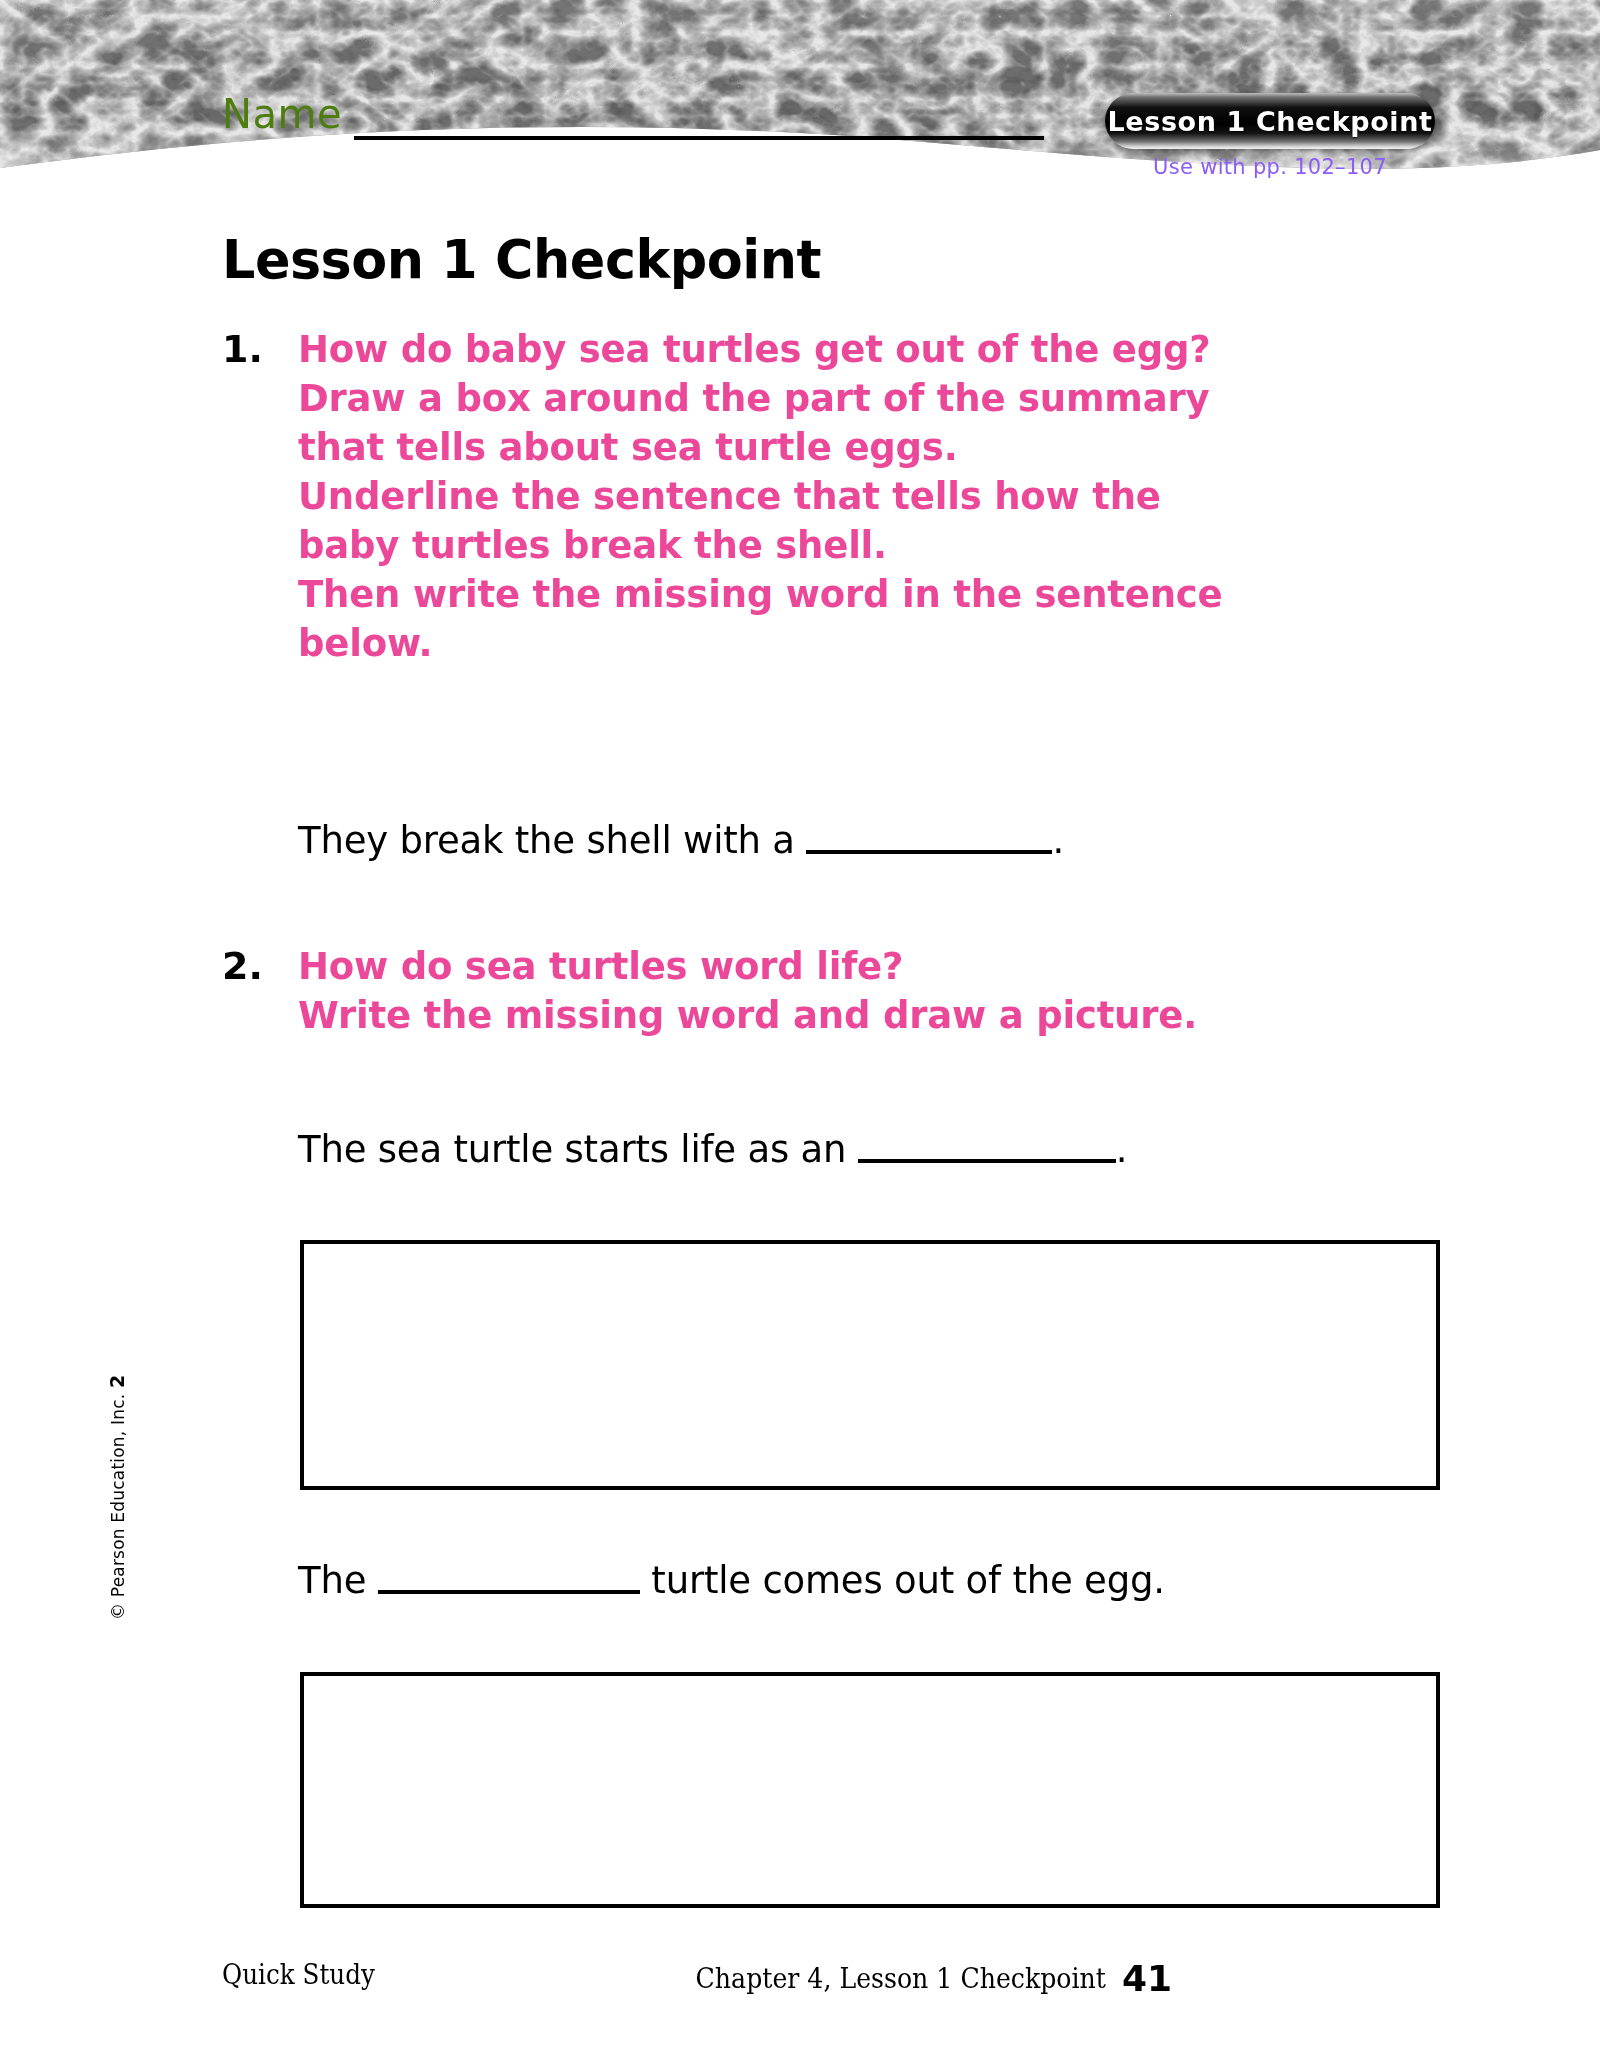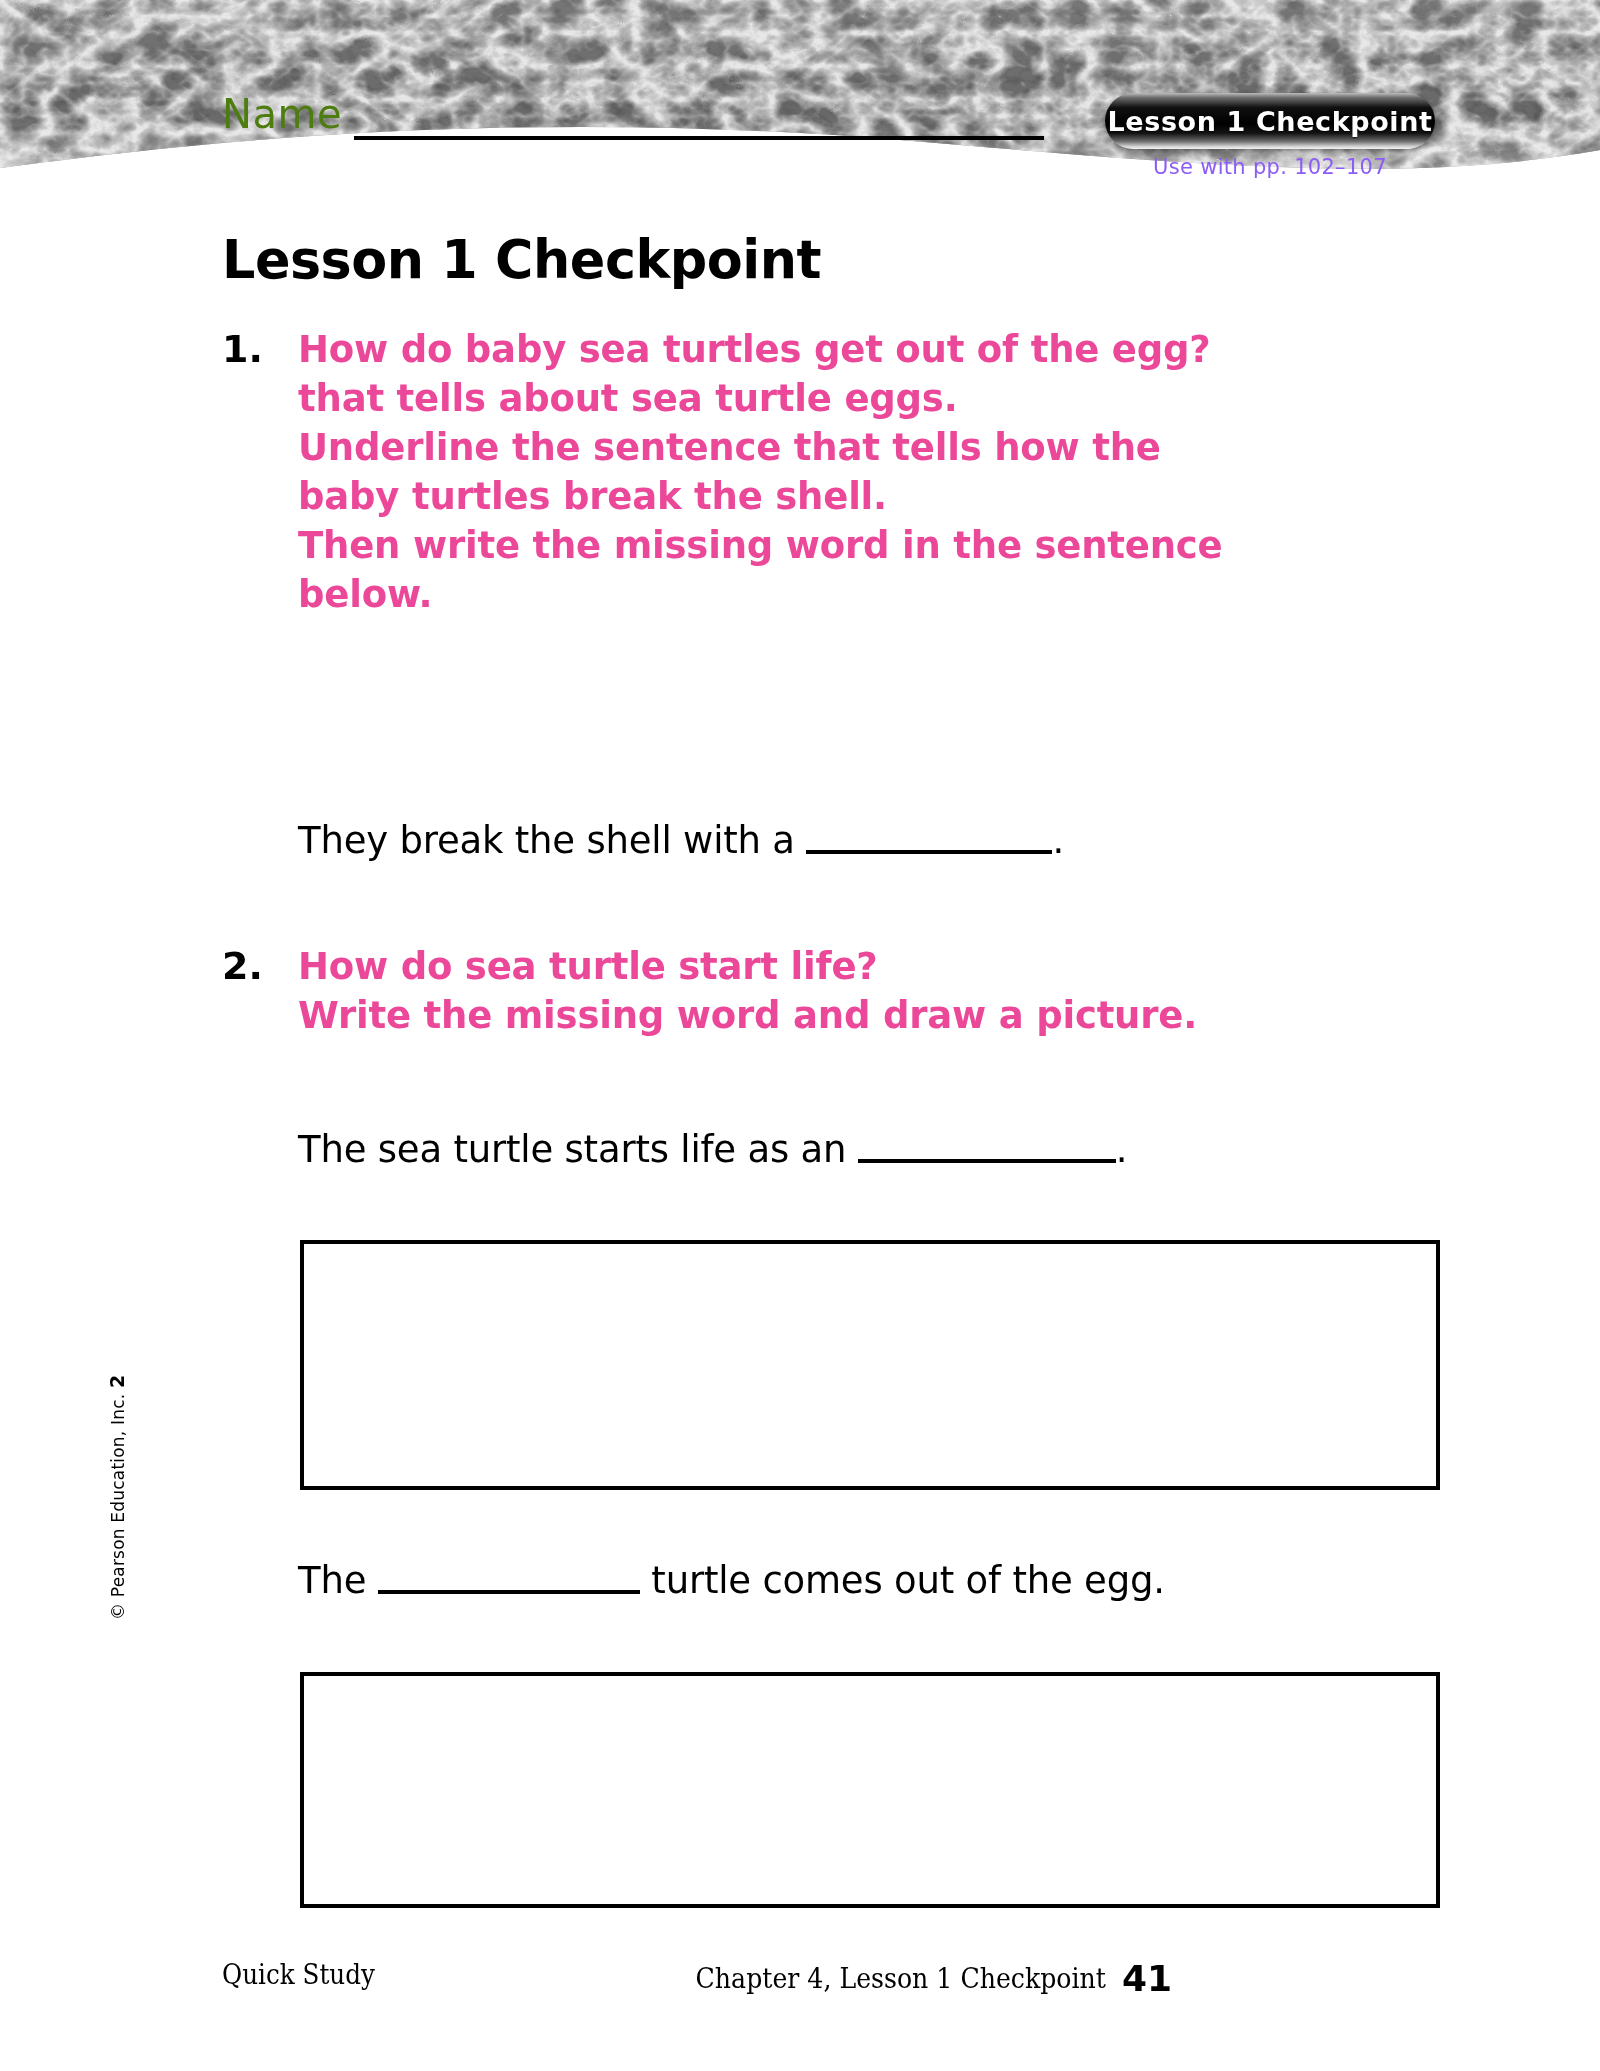--- a/index.html
+++ b/index.html
@@ -296,38 +296,39 @@
   </div>
   <div id="badge-sub">Use with pp. 102–107</div>
 </div>
 
 <h1 id="page-title">Lesson 1 Checkpoint</h1>
 
 <div class="q-block" id="question-1" style="top:325px;">
   <span class="q-num">1.</span>
   <div class="q-lines">
     <div class="q-line">How do baby sea turtles get out of the egg?</div>
+    <div class="q-line">Draw a box around the part of the summary</div>
     <div class="q-line">that tells about sea turtle eggs.</div>
     <div class="q-line">Underline the sentence that tells how the</div>
     <div class="q-line">baby turtles break the shell.</div>
     <div class="q-line">Then write the missing word in the sentence</div>
     <div class="q-line">below.</div>
   </div>
 </div>
 
 <div class="fill-sentence" id="fill-1" style="top:816px;">
   <span class="fs-pre">They break the shell with a </span>
   <span class="blank blank-sm"></span>
   <span class="fs-post">.</span>
 </div>
 
 <div class="q-block" id="question-2" style="top:942px;">
   <span class="q-num">2.</span>
   <div class="q-lines">
-    <div class="q-line">How do sea turtle start life?</div>
+    <div class="q-line">How do sea turtles word life?</div>
     <div class="q-line">Write the missing word and draw a picture.</div>
   </div>
 </div>
 
 <div class="fill-sentence" id="fill-2" style="top:1125px;">
   <span class="fs-pre">The sea turtle starts life as an </span>
   <span class="blank blank-md"></span>
   <span class="fs-post">.</span>
 </div>
 

